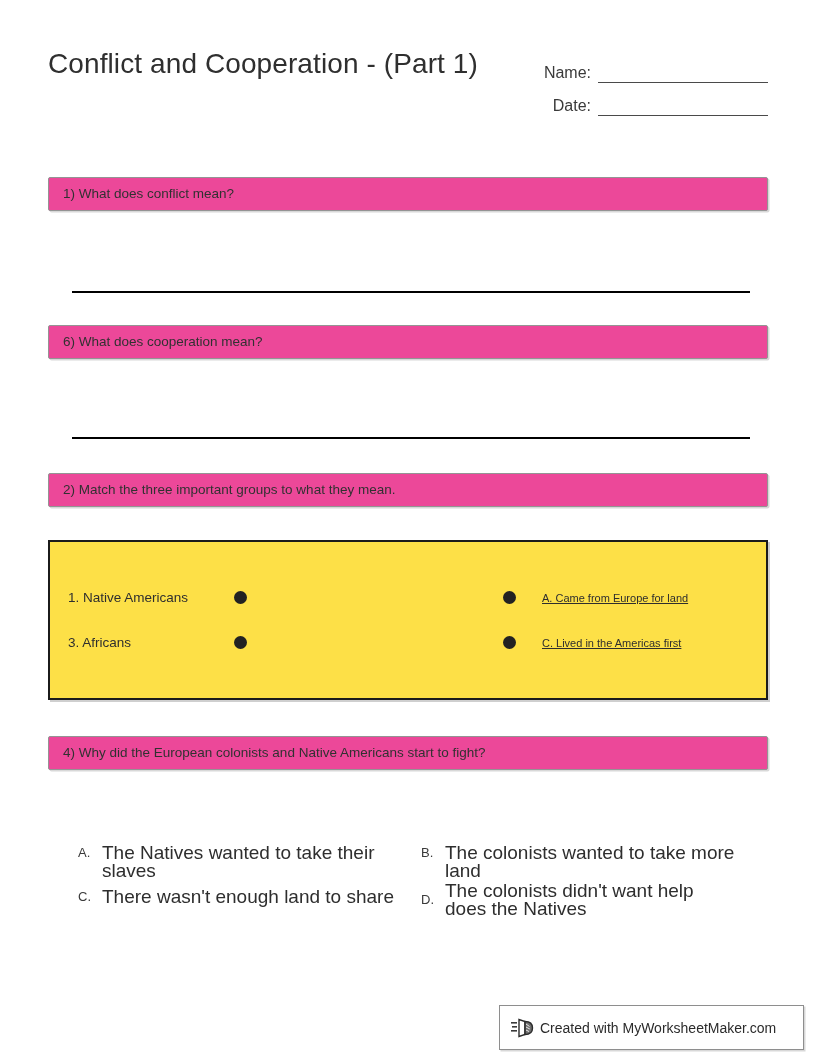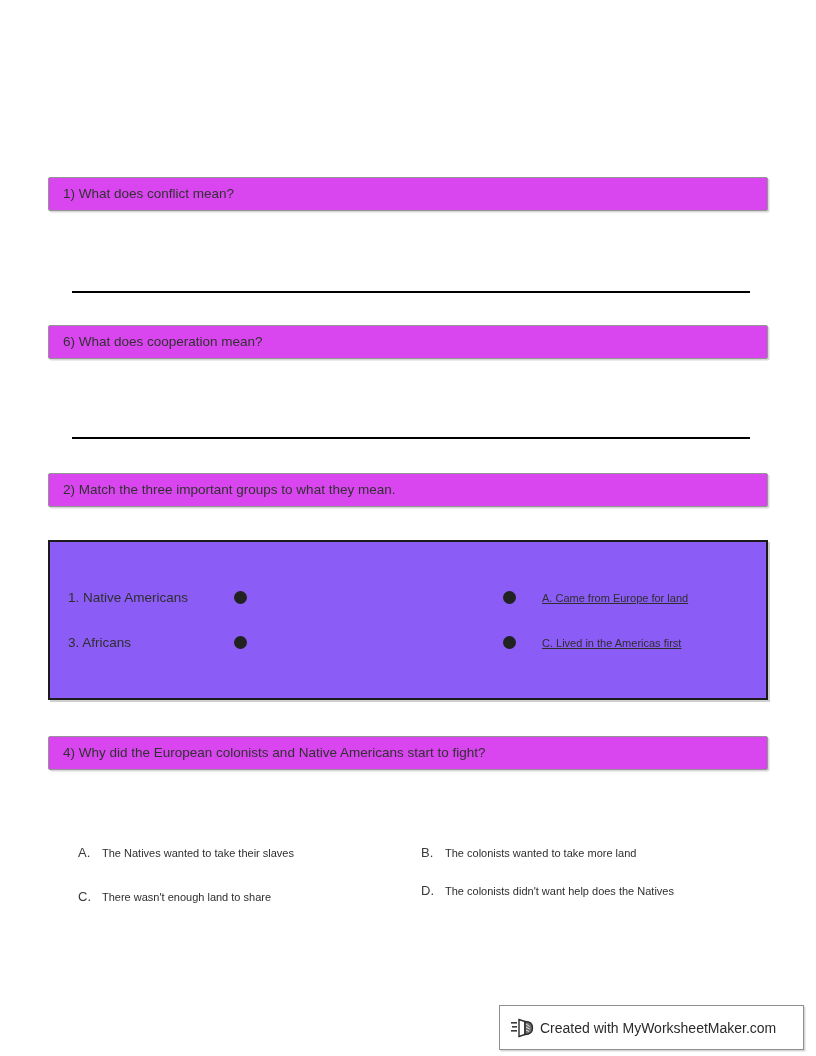--- a/index.html
+++ b/index.html
@@ -66,21 +66,21 @@
 
   
   .qbox {
     position: absolute;
     left: 48px;
     width: 720px;
     height: 34px;
     box-sizing: border-box;
     border: 1px solid #949494;
     border-radius: 2px;
-    background: #d946ef;
+    background: #ec4899;
     box-shadow: 1.5px 1.5px 0 0 #d8d8d8;
     display: flex;
     align-items: center;
   }
   .qbox .qtext {
     font-size: 13.5px;
     color: #313131;
     padding-left: 14px;
     line-height: 18px;
     white-space: nowrap;
@@ -103,21 +103,21 @@
 
   
   .match-box {
     position: absolute;
     left: 48px;
     top: 540px;
     width: 720px;
     height: 160px;
     box-sizing: border-box;
     border: 2px solid #1b1b1b;
-    background: #8b5cf6;
+    background: #fde047;
     box-shadow: 2px 2px 0 0 #cfcfcf;
   }
   .match-grid {
     position: absolute;
     inset: 0;
     display: flex;
     flex-direction: column;
     justify-content: center;
     padding: 0;
   }
@@ -174,21 +174,21 @@
     width: 330px;
   }
   .mc-letter {
     font-size: 13px;
     color: #3a3a3a;
     width: 24px;
     flex: 0 0 24px;
     line-height: 18px;
   }
   .mc-text {
-    font-size: 11px;
+    font-size: 19px;
     color: #2e2e2e;
     line-height: 18px;
   }
   #mcA { left: 30px;  top: 8px;  }
   #mcB { left: 373px; top: 8px;  }
   #mcC { left: 30px;  top: 52px; }
   #mcD { left: 373px; top: 46px; width: 290px; align-items: center; }
   #mcD .mc-letter { line-height: 18px; }
   #mcD .mc-text { max-width: 262px; white-space: normal; }
 
@@ -219,20 +219,34 @@
     color: #2b2b2b;
     line-height: 18px;
     white-space: nowrap;
   }
 </style>
 </head>
 <body>
 
 <div class="page">
 
+  <div class="header">
+    <div class="title">Conflict and Cooperation - (Part 1)</div>
+
+    <div class="namedate">
+      <div class="nd-row">
+        <span class="nd-label">Name:</span>
+        <span class="nd-rule"></span>
+      </div>
+      <div class="nd-row">
+        <span class="nd-label">Date:</span>
+        <span class="nd-rule"></span>
+      </div>
+    </div>
+  </div>
 
   <div class="qbox" id="q1box">
     <span class="qtext">1) What does conflict mean?</span>
   </div>
   <div class="answer-rule" id="rule1"></div>
 
   <div class="qbox" id="q2box">
     <span class="qtext">6) What does cooperation mean?</span>
   </div>
   <div class="answer-rule" id="rule2"></div>

